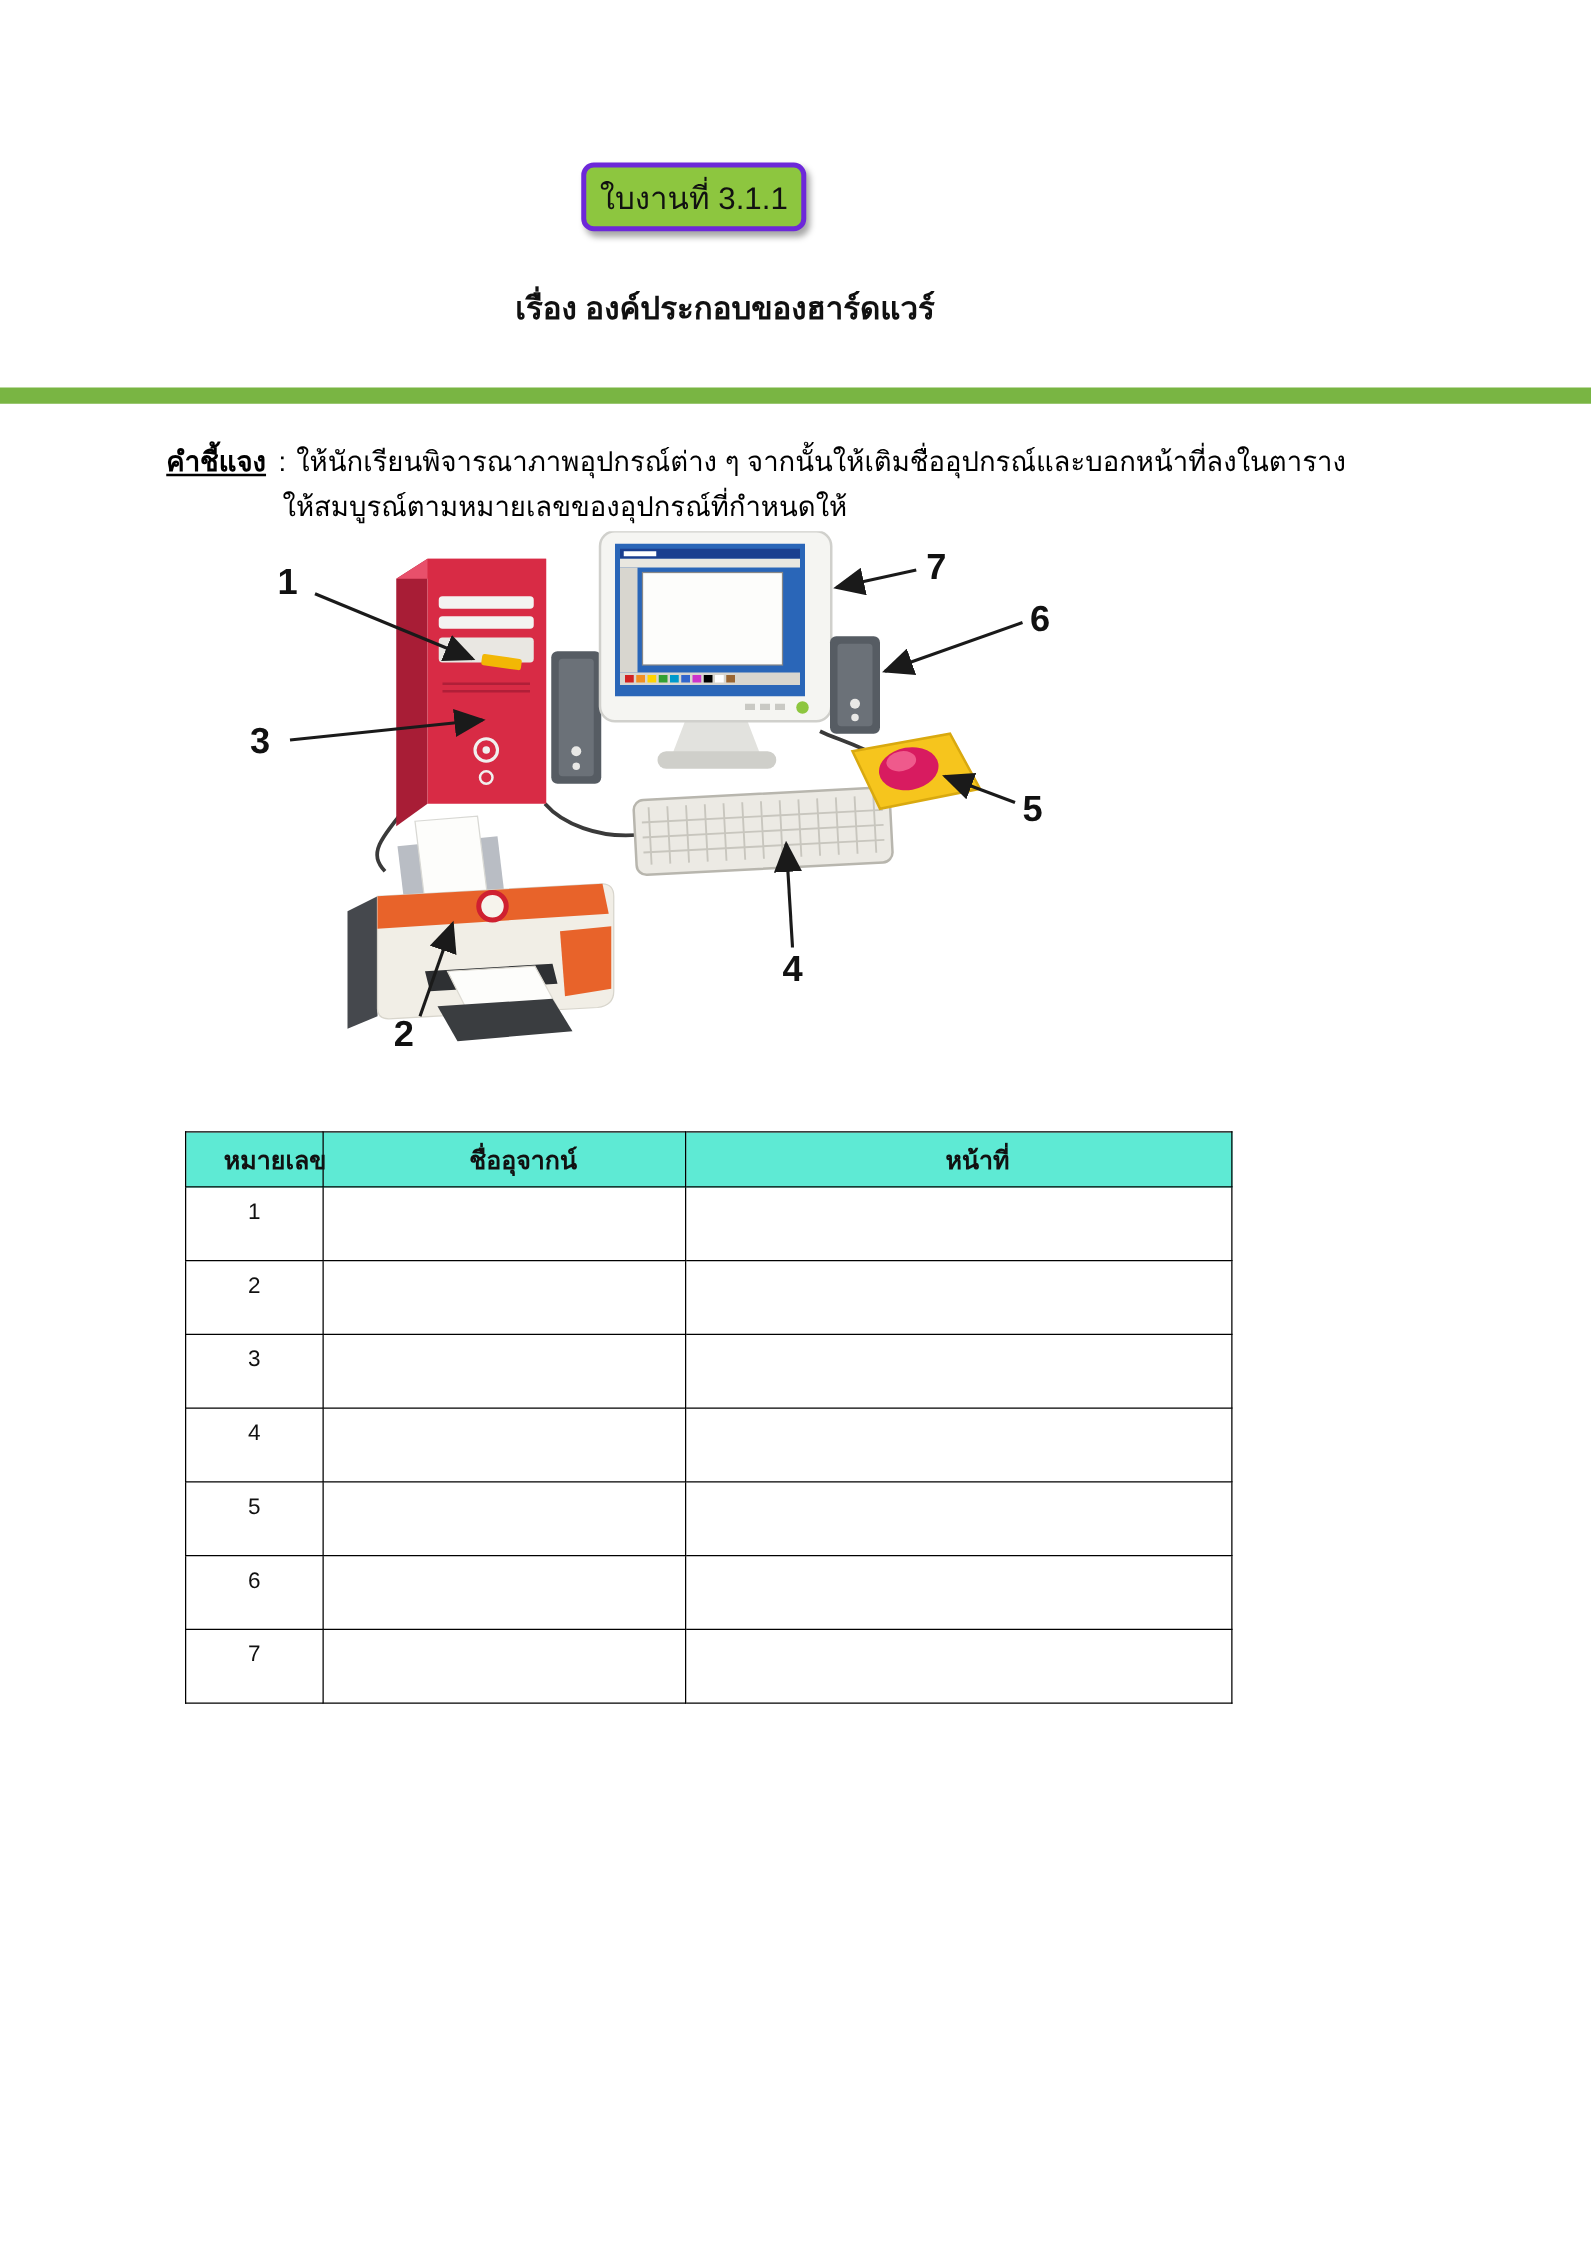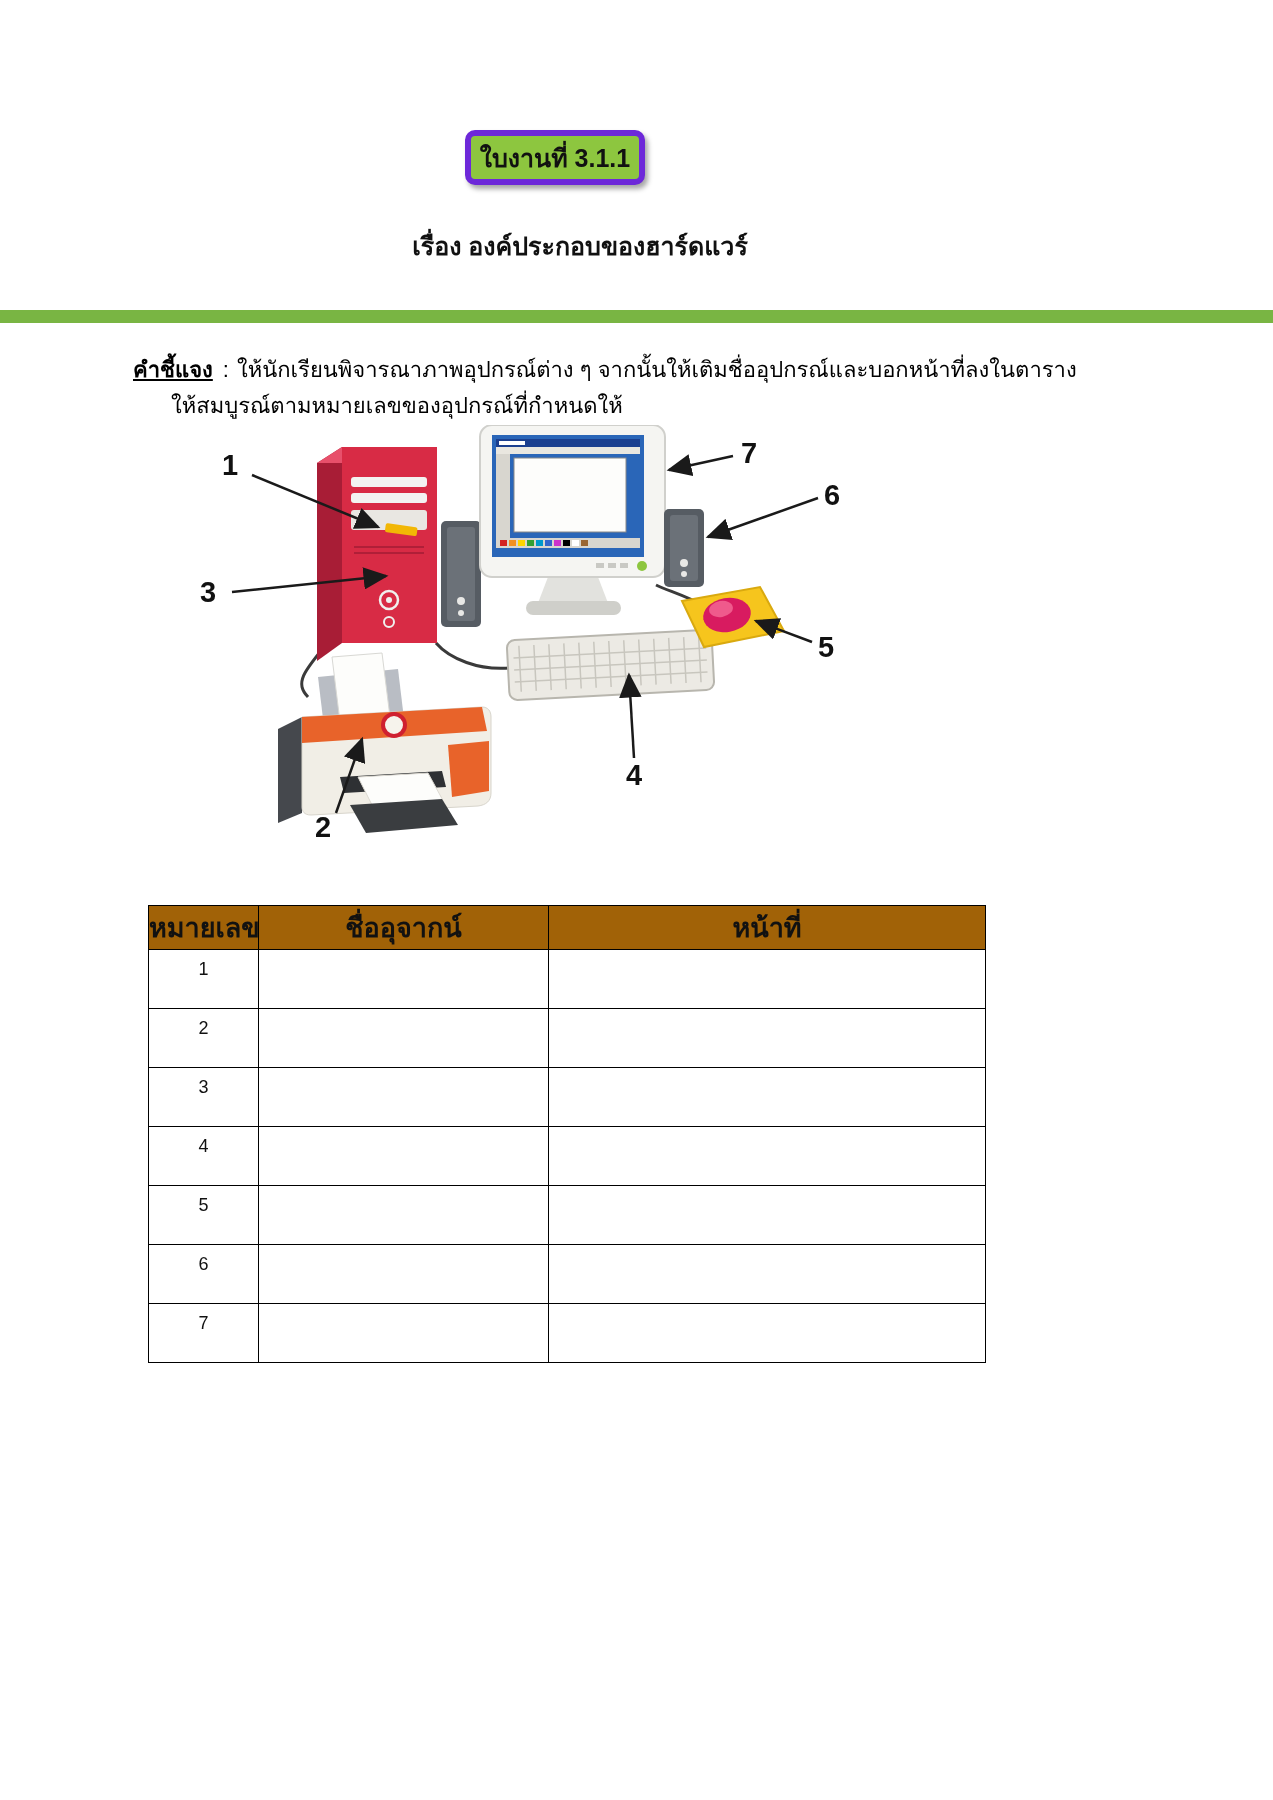--- a/index.html
+++ b/index.html
@@ -2,55 +2,55 @@
 <html><head>
 <meta charset="utf-8">
 <style>
   * { margin:0; padding:0; box-sizing:border-box; }
   html,body { background:#ffffff; }
   body { font-family:"Liberation Sans","DejaVu Sans",sans-serif; color:#111; }
   .page { position:relative; width:1273px; height:1800px; background:#ffffff; overflow:hidden; }
 
   .badge {
     position:absolute; left:465px; top:130px; width:180px; height:55px;
-    background:#8dc63f; border:6px solid #6d28d9; border-radius:10px;
+    background:#8dc63f; border:4px solid #6d28d9; border-radius:10px;
     box-shadow:3px 4px 5px rgba(0,0,0,0.35);
     display:flex; align-items:center; justify-content:center;
-    font-size:25px; font-weight:bold; color:#111;
+    font-size:25px; font-weight:normal; color:#111;
   }
 
   .doc-title {
     position:absolute; left:0; top:226px; width:1160px;
     text-align:center; font-size:25px; font-weight:bold; color:#111;
   }
 
   .green-bar {
     position:absolute; left:0; top:310px; width:1273px; height:13px;
     background:#79b543;
   }
 
   .instructions {
     position:absolute; left:133px; top:352px; width:960px;
     font-size:22px; line-height:36px; color:#000000;
   }
   .instructions .label { font-weight:bold; text-decoration:underline; }
   .instructions .sep { padding:0 8px 0 10px; }
-  .instructions .line2 { margin-left:38px; }
+  .instructions .line2 { margin-left:93px; }
 
   .diagram-wrap { position:absolute; left:190px; top:425px; width:770px; height:440px; }
 
   table.answer-table {
     position:absolute; left:148px; top:905px;
     border-collapse:collapse; table-layout:fixed; width:837px;
     background:#fff;
   }
   .answer-table th, .answer-table td { border:1.6px solid #000; }
   .answer-table th {
-    background:#a16207; height:44px; font-size:27px; font-weight:bold;
-    text-align:center; color:#111;
+    background:#5eead4; height:44px; font-size:20px; font-weight:bold;
+    text-align:center; color:#111;padding-left:30px;
   }
   .answer-table td {
     height:59px; vertical-align:top; font-size:18px; padding-top:9px;
   }
   .answer-table td.num { text-align:center; }
   .col-number { width:110px; }
   .col-name   { width:290px; }
   .col-func   { width:437px; }
 </style>
 </head>

